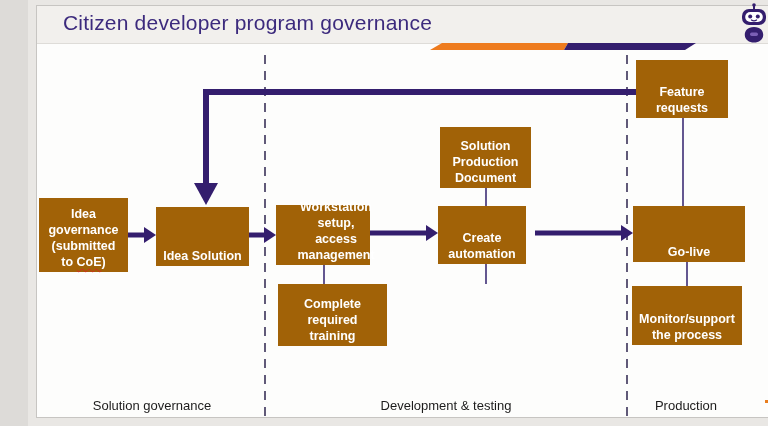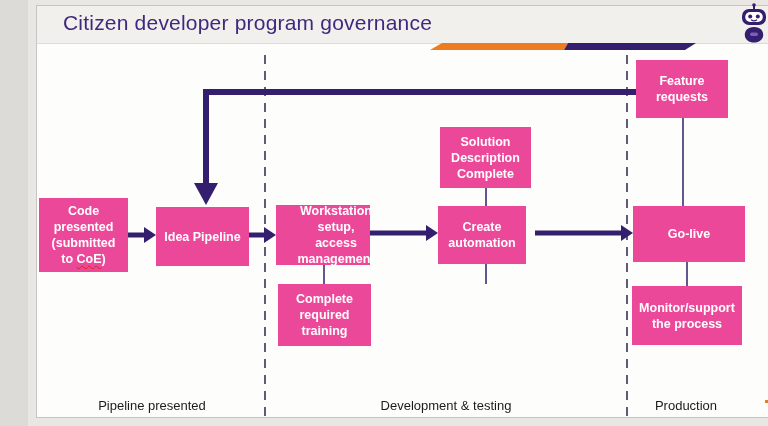--- a/index.html
+++ b/index.html
@@ -25,31 +25,31 @@
     position:absolute;left:35px;top:11px;
     font-size:21px;font-weight:500;letter-spacing:.2px;
     color:#3c2a7d;white-space:nowrap;
   }
   .robot{position:absolute;left:711px;top:3px;width:30px;height:40px;}
   .accent-svg{position:absolute;left:0;top:0;width:768px;height:426px;pointer-events:none;}
   
   .flow-svg{position:absolute;left:0;top:0;width:768px;height:426px;}
   
   .fbox{
-    position:absolute;background:#ec4899;color:#ffffff;
-    display:flex;align-items:center;justify-content:center;text-align:center;
+    position:absolute;background:#a16207;color:#ffffff;
+    display:flex;align-items:flex-end;justify-content:center;text-align:center;
     font-size:12.5px;font-weight:600;line-height:1.28;
     box-sizing:border-box;padding:2px 6px;
   }
   .b-idea{left:11px;top:198px;width:89px;height:74px;}
   .b-approval{left:128px;top:207px;width:93px;height:59px;}
   .b-workstation{left:248px;top:205px;width:94px;height:60px;padding-left:32px;}
   .b-sdd{left:412px;top:127px;width:91px;height:61px;}
   .b-create{left:410px;top:206px;width:88px;height:58px;}
-  .b-training{left:250px;top:284px;width:93px;height:62px;}
+  .b-training{left:250px;top:284px;width:109px;height:62px;}
   .b-reviews{left:408px;top:284px;width:99px;height:62px;}
   .b-feature{left:608px;top:60px;width:92px;height:58px;}
   .b-golive{left:605px;top:206px;width:112px;height:56px;}
   .b-monitor{left:604px;top:286px;width:110px;height:59px;}
   .misspelled{
     text-decoration:underline wavy #d22a1e;
     text-decoration-thickness:1px;text-underline-offset:2px;
   }
   
   .lane-label{
@@ -118,33 +118,33 @@
       <line x1="507" y1="233" x2="594" y2="233" stroke="#341e6e" stroke-width="5"></line>
       <polygon points="593,225 605,233 593,241" fill="#341e6e"></polygon>
     </g>
     <g>
       <polyline points="608,92 178,92 178,183" fill="none" stroke="#341e6e" stroke-width="6"></polyline>
       <polygon points="166,183 190,183 178,205" fill="#341e6e"></polygon>
     </g>
   </svg>
 
   <div class="fbox b-idea">
-    <div><span>Code presented (submitted to </span><span class="misspelled">CoE</span><span>)</span></div>
+    <div><span>Idea governance (submitted to </span><span class="misspelled">CoE</span><span>)</span></div>
   </div>
 
   <div class="fbox b-approval">
-    <div>Idea Pipeline</div>
+    <div>Idea Solution</div>
   </div>
 
   <div class="fbox b-workstation">
     <div>Workstation setup, access management</div>
   </div>
 
   <div class="fbox b-sdd">
-    <div>Solution Description Complete</div>
+    <div>Solution Production Document</div>
   </div>
 
   <div class="fbox b-create">
     <div>Create automation</div>
   </div>
 
   <div class="fbox b-training">
     <div>Complete required training</div>
   </div>
 
@@ -154,20 +154,20 @@
   </div>
 
   <div class="fbox b-golive">
     <div>Go-live</div>
   </div>
 
   <div class="fbox b-monitor">
     <div>Monitor/support the process</div>
   </div>
 
-  <div class="lane-label lane-1">Pipeline presented</div>
+  <div class="lane-label lane-1">Solution governance</div>
   <div class="lane-label lane-2">Development &amp; testing</div>
   <div class="lane-label lane-3">Production</div>
 
   <div class="page-num-rule"></div>
   <div class="page-num">23</div>
 
 </div>
 
 </body></html>

